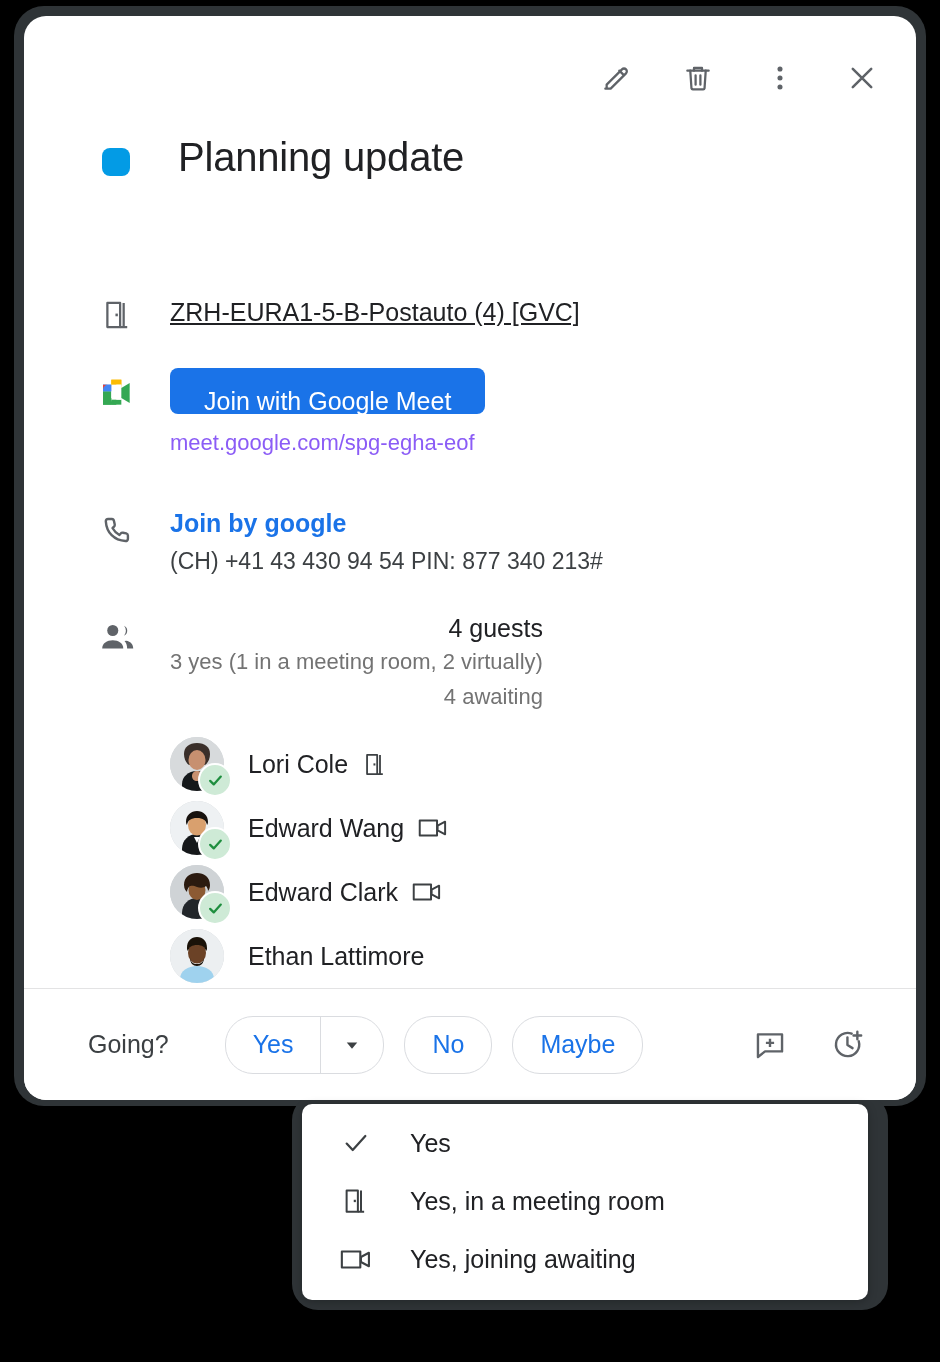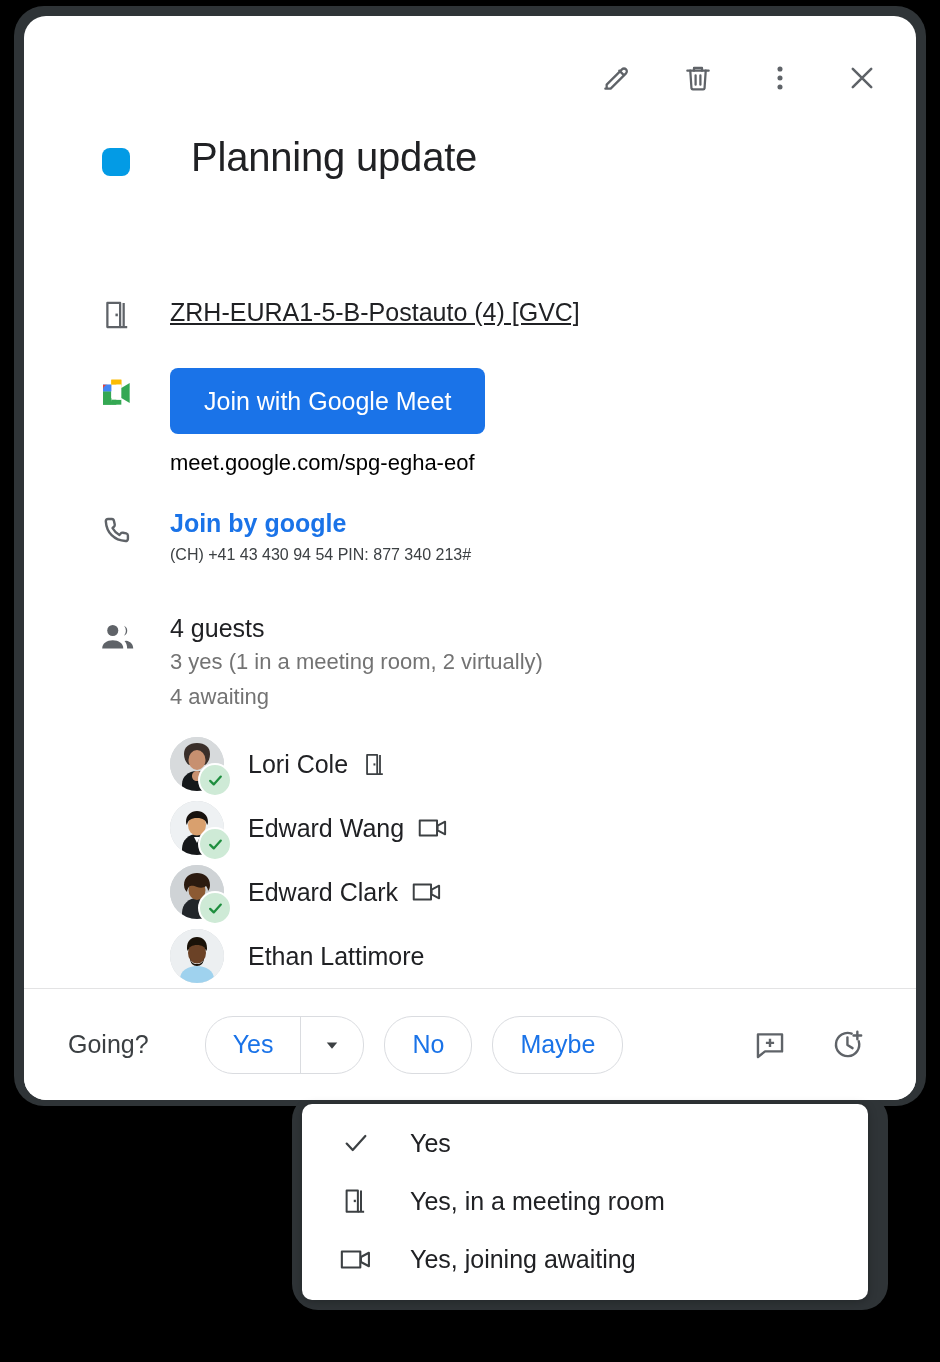--- a/index.html
+++ b/index.html
@@ -33,21 +33,21 @@
     display:flex;align-items:center;gap:10px;
   }
   .icon-btn{
     width:72px;height:72px;border-radius:50%;
     display:flex;align-items:center;justify-content:center;
     cursor:pointer;background:transparent;border:none;padding:0;
   }
   .icon-btn svg{display:block;}
 
   .title-row{
-    position:absolute;left:78px;top:118px;display:flex;align-items:flex-start;gap:17px;
+    position:absolute;left:78px;top:118px;display:flex;align-items:flex-start;gap:4px;
   }
   .cal-dot{
     width:28px;height:28px;border-radius:8px;background:#039be5;margin-top:14px;
   }
   .title-block{margin-left:44px;}
   .ev-title{
     font-size:40px;color:#202124;font-weight:400;line-height:46px;
     letter-spacing:-0.2px;white-space:nowrap;
   }
   .ev-when{
@@ -61,27 +61,27 @@
   }
   .row-body{margin-left:28px;}
 
   .room-link{
     font-size:25px;color:#202124;text-decoration:underline;white-space:nowrap;cursor:pointer;
   }
 
   .meet-btn{
     display:inline-block;background:#1a73e8;color:#fff;
     font-size:25px;font-weight:500;border:none;border-radius:8px;
-    padding:0 34px;height:66px;line-height:66px;cursor:pointer;
+    padding:0 34px;height:46px;line-height:66px;cursor:pointer;
     font-family:"Liberation Sans", sans-serif;
   }
-  .meet-url{font-size:22px;color:#000000;margin-top:16px;}
+  .meet-url{font-size:22px;color:#8b5cf6;margin-top:16px;}
 
   .phone-link{font-size:25px;color:#1a73e8;font-weight:700;cursor:pointer;line-height:30px;}
-  .phone-num{font-size:16px;color:#3c4043;margin-top:2px;line-height:30px;white-space:nowrap;}
+  .phone-num{font-size:23px;color:#3c4043;margin-top:8px;line-height:30px;white-space:nowrap;}
 
   .guest-count{font-size:25px;color:#202124;line-height:32px;}
   .guest-sub{font-size:22px;color:#737373;line-height:35px;}
 
   .guest-list{position:absolute;left:146px;top:716px;text-align:right;}
   .guest{display:flex;align-items:center;height:64px;}
   .avatar-wrap{position:relative;width:54px;height:54px;min-width:54px;}
   .avatar{
     width:54px;height:54px;border-radius:50%;overflow:hidden;position:relative;
     background:#cfd3d6;
@@ -93,21 +93,21 @@
   }
   .guest-name{font-size:25px;color:#202124;margin-left:24px;white-space:nowrap;}
   .guest-mode{margin-left:14px;display:flex;align-items:center;}
 
   
   .divider{position:absolute;left:0;top:972px;width:892px;height:1px;background:#e3e3e4;}
   .footer{
     position:absolute;left:0;top:973px;width:892px;height:111px;
     display:flex;align-items:center;background:#fff;
   }
-  .going-label{font-size:25px;color:#3c4043;margin-left:44px;}
+  .going-label{font-size:25px;color:#3c4043;margin-left:64px;}
   .rsvp{display:flex;align-items:center;gap:20px;margin-left:56px;}
   .pill{
     height:56px;border:1px solid #dadce0;border-radius:28px;
     display:flex;align-items:center;background:#fff;cursor:pointer;
   }
   .pill-seg{
     font-size:25px;color:#1a73e8;padding:0 27px;height:56px;display:flex;align-items:center;
     font-family:"Liberation Sans", sans-serif;
   }
   .pill-split{width:1px;height:56px;background:#dadce0;}
@@ -213,21 +213,21 @@
         <svg width="34" height="34" viewBox="0 0 24 24" fill="none" stroke="#5f6368" stroke-width="1.7" stroke-linecap="round" stroke-linejoin="round">
           <path d="M5 3.5c-1 0-1.7.8-1.6 1.7.5 8 5.9 13.4 13.9 13.9.9.1 1.7-.6 1.7-1.6v-2.3c0-.7-.5-1.3-1.2-1.5l-2.3-.5c-.6-.1-1.2.1-1.6.6l-.9 1a12 12 0 0 1-4.9-4.9l1-.9c.5-.4.7-1 .6-1.6l-.5-2.3C9 4.1 8.4 3.5 7.7 3.5z"></path>
         </svg>
       </div>
       <div class="row-body">
         <div class="phone-link">Join by google</div>
         <div class="phone-num">(CH) +41 43 430 94 54 PIN: 877 340 213#</div>
       </div>
     </div>
 
-    <div class="row" style="left:70px;top:596px;">
+    <div class="row" style="left:70px;top:596px;text-align:right;">
       <div class="row-ico" style="padding-top:10px;">
         <svg width="36" height="32" viewBox="0 0 26 22" fill="#5f6368">
           <circle cx="9.2" cy="5.6" r="4"></circle>
           <path d="M1.6 18.5c0-3.6 3.4-5.8 7.6-5.8s7.6 2.2 7.6 5.8z"></path>
           <path d="M17.4 2.2a4 4 0 0 1 0 7.2 5.6 5.6 0 0 0 0-7.2z"></path>
           <path d="M19 12.9c2.9.5 5 2.4 5 5.6h-4.4c0-2.2-.6-4-1.9-5.4z"></path>
         </svg>
       </div>
       <div class="row-body">
         <div class="guest-count">4 guests</div>

